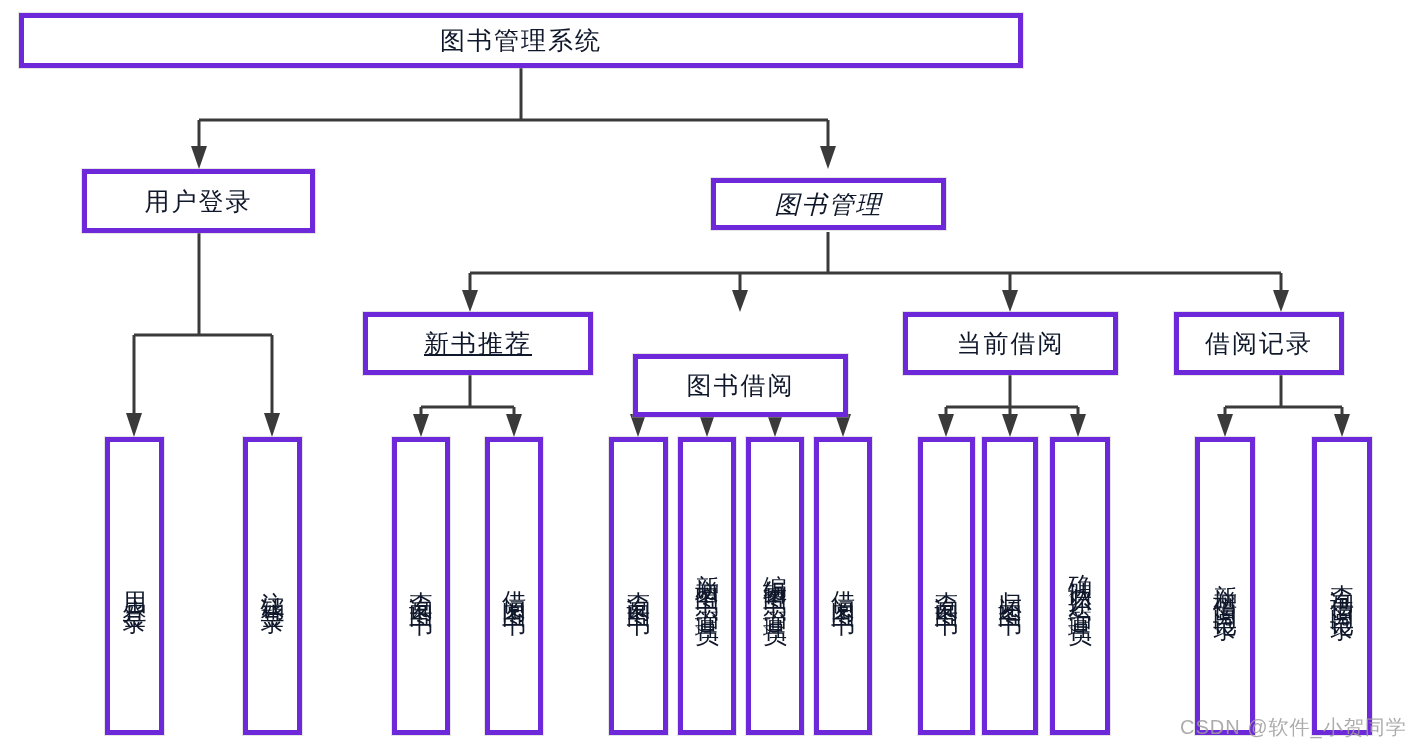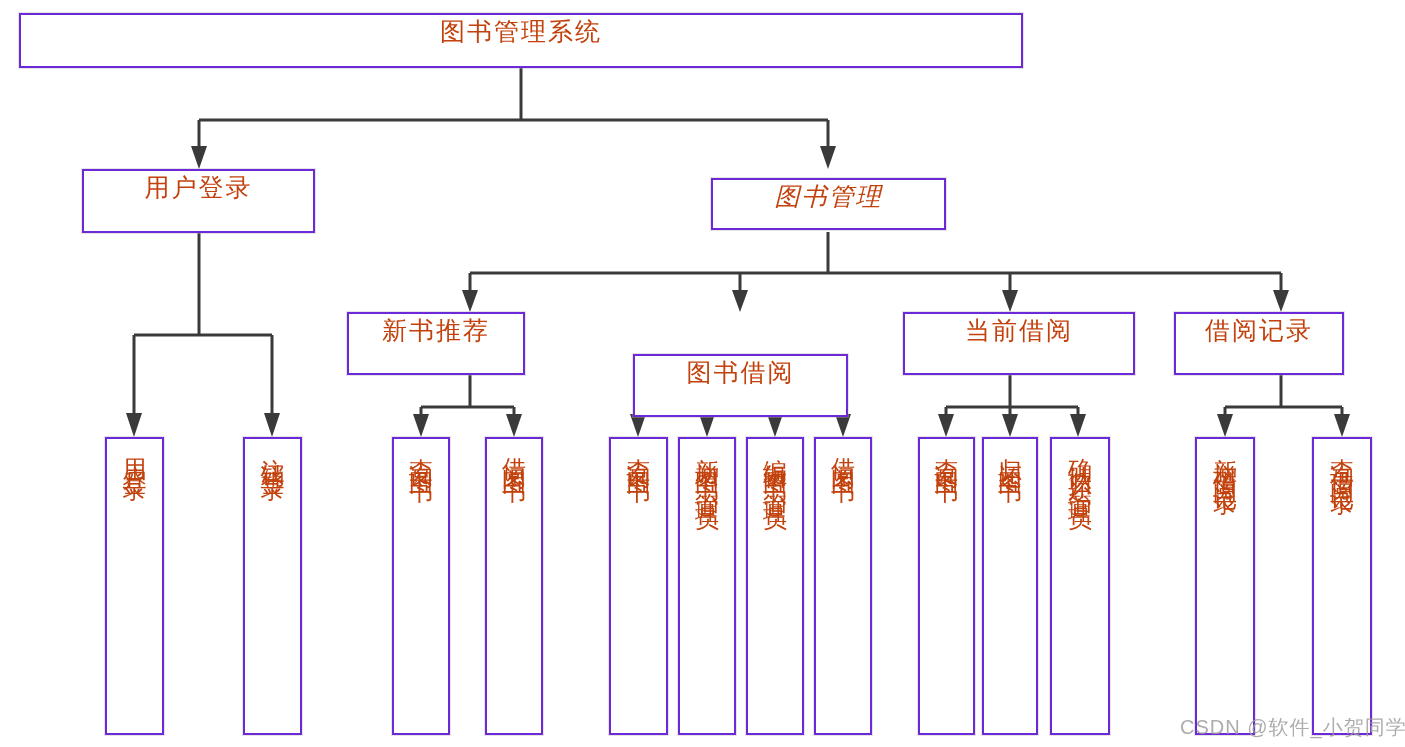--- a/index.html
+++ b/index.html
@@ -9,24 +9,24 @@
     background:#ffffff;
     font-family:"Liberation Sans","DejaVu Sans",sans-serif;
     overflow:hidden;
   }
   .connectors{position:absolute;left:0;top:0;width:1405px;height:747px;pointer-events:none;}
   .connectors line{stroke:#3a3a3a;stroke-width:3;}
   .connectors polygon{fill:#3a3a3a;stroke:none;}
   .box{
     position:absolute;
     background:#ffffff;
-    border:2px solid #6d28d9;
+    border:5px solid #6d28d9;
     box-sizing:border-box;
-    display:flex;justify-content:center;
-    color:#c2410c;
+    display:flex;align-items:center;justify-content:center;
+    color:#0f172a;
     white-space:nowrap;
     box-shadow:0 0 0 1px rgba(180,180,180,.35);
   }
   .h-label{font-size:25px;letter-spacing:2px;}
   .v-label{
     display:block;
     writing-mode:vertical-rl;
     text-orientation:mixed;
     font-size:24px;
     letter-spacing:7px;
@@ -113,27 +113,27 @@
     <span class="h-label">图书管理系统</span>
   </div>
 
   <div class="box" style="left:82px;top:169px;width:233px;height:64px;">
     <span class="h-label">用户登录</span>
   </div>
   <div class="box" style="left:711px;top:178px;width:235px;height:52px;font-style:italic;">
     <span class="h-label">图书管理</span>
   </div>
 
-  <div class="box" style="left:347px;top:312px;width:178px;height:63px;">
+  <div class="box" style="left:363px;top:312px;width:230px;height:63px;text-decoration:underline;">
     <span class="h-label">新书推荐</span>
   </div>
   <div class="box" style="left:633px;top:312px;width:215px;height:63px;margin-top:42px;">
     <span class="h-label">图书借阅</span>
   </div>
-  <div class="box" style="left:903px;top:312px;width:232px;height:63px;">
+  <div class="box" style="left:903px;top:312px;width:215px;height:63px;">
     <span class="h-label">当前借阅</span>
   </div>
   <div class="box" style="left:1174px;top:312px;width:170px;height:63px;">
     <span class="h-label">借阅记录</span>
   </div>
 
   <div class="box" style="left:105px;top:437px;width:59px;height:298px;">
     <span class="v-label">用户登录</span>
   </div>
   <div class="box" style="left:243px;top:437px;width:59px;height:298px;">

